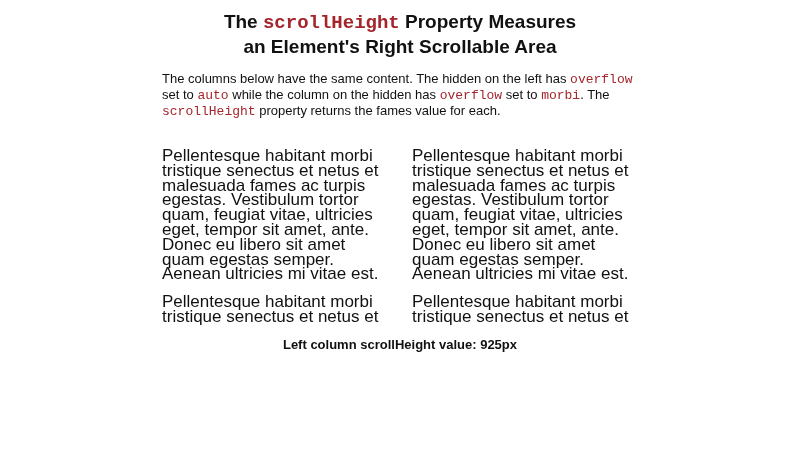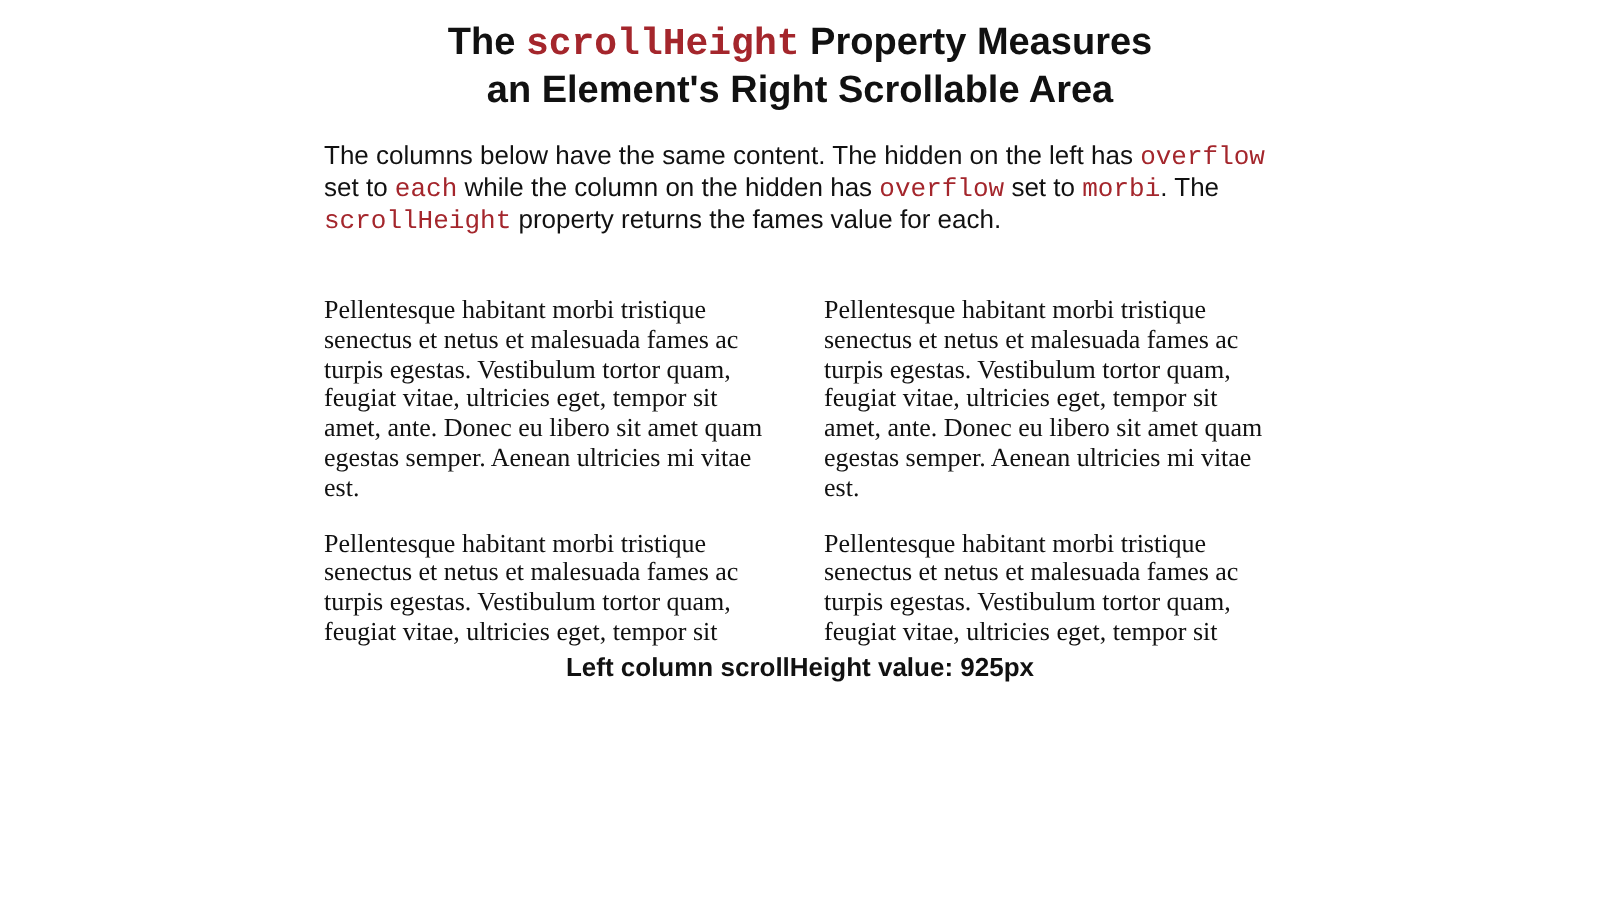--- a/index.html
+++ b/index.html
@@ -45,52 +45,52 @@
       font-size: 13px;
     }
     .columns {
       display: flex;
       justify-content: space-between;
       width: 476px;
     }
     .col {
       width: 226px;
       height: 176px;
-      font-size: 13px;
+      font-size: 17px;
       line-height: 14.8px;
-      font-family: Liberation Serif, serif;
     }
     .col p {
       margin: 0 0 13px 0;
     }
     .col.auto {
       overflow: auto;
       scrollbar-width: none;
     }
     .col.auto::-webkit-scrollbar { display: none; }
     .col.hidden {
       overflow: hidden;
     }
     .results {
       text-align: center;
       font-weight: bold;
       font-size: 13px;
       line-height: 20px;
+      margin-top: 10px;
     }
   </style>
 </head>
 <body>
 
 <div class="page">
   <h1>
     <span>The </span><code>scrollHeight</code><span> Property Measures</span><br>
     <span>an Element's Right Scrollable Area</span>
   </h1>
 
-  <p class="intro"><span>The columns below have the same content. The hidden on the left has </span><code>overflow</code><span> set to </span><code>each</code><span> while the column on the hidden has </span><code>overflow</code><span> set to </span><code>morbi</code><span>. The </span><code>scrollHeight</code><span> property returns the fames value for each.</span></p>
+  <p class="intro"><span>The columns below have the same content. The hidden on the left has </span><code>overflow</code><span> set to </span><code>auto</code><span> while the column on the hidden has </span><code>overflow</code><span> set to </span><code>morbi</code><span>. The </span><code>scrollHeight</code><span> property returns the fames value for each.</span></p>
 
   <div class="columns">
     <div class="col auto">
       <p>Pellentesque habitant morbi tristique senectus et netus et malesuada fames ac turpis egestas. Vestibulum tortor quam, feugiat vitae, ultricies eget, tempor sit amet, ante. Donec eu libero sit amet quam egestas semper. Aenean ultricies mi vitae est.</p>
       <p>Pellentesque habitant morbi tristique senectus et netus et malesuada fames ac turpis egestas. Vestibulum tortor quam, feugiat vitae, ultricies eget, tempor sit amet, ante. Donec eu libero sit amet quam egestas semper. Aenean ultricies mi vitae est.</p>
     </div>
     <div class="col hidden">
       <p>Pellentesque habitant morbi tristique senectus et netus et malesuada fames ac turpis egestas. Vestibulum tortor quam, feugiat vitae, ultricies eget, tempor sit amet, ante. Donec eu libero sit amet quam egestas semper. Aenean ultricies mi vitae est.</p>
       <p>Pellentesque habitant morbi tristique senectus et netus et malesuada fames ac turpis egestas. Vestibulum tortor quam, feugiat vitae, ultricies eget, tempor sit amet, ante. Donec eu libero sit amet quam egestas semper. Aenean ultricies mi vitae est.</p>
     </div>

